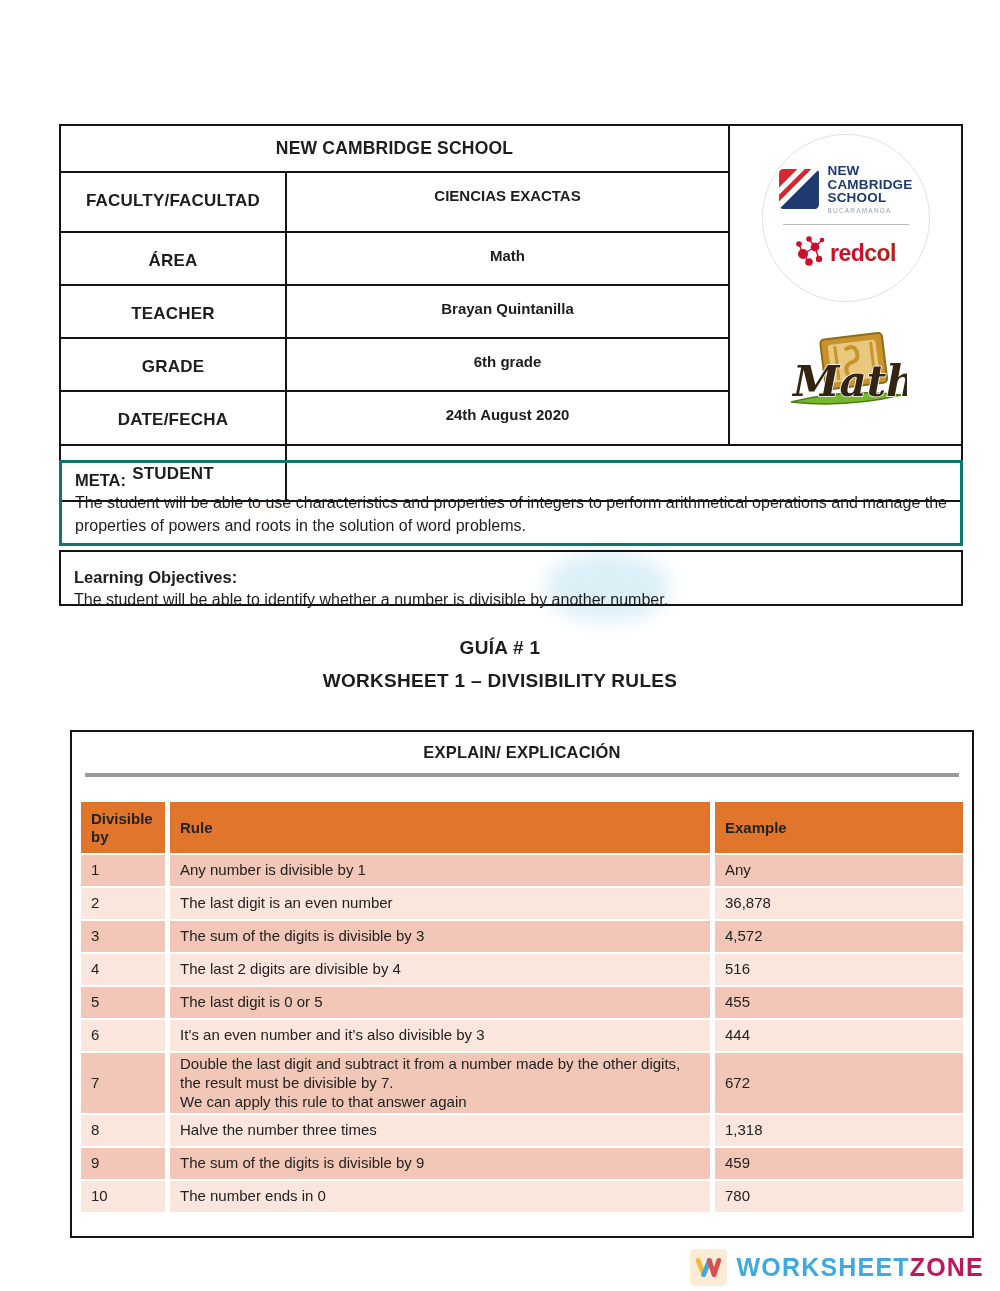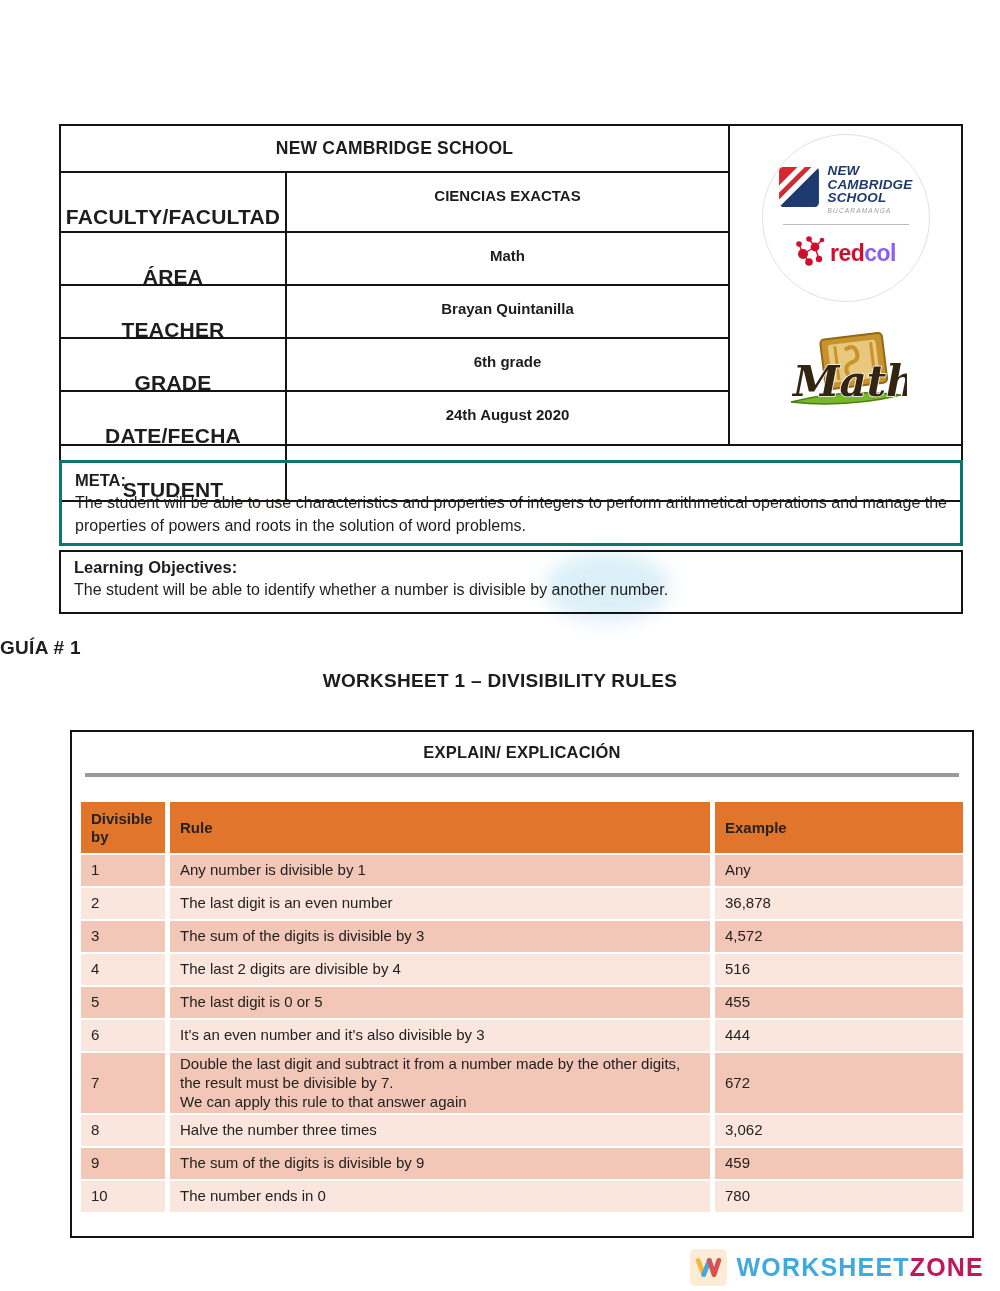--- a/index.html
+++ b/index.html
@@ -17,47 +17,47 @@
     border:2px solid #141414;display:grid;
     grid-template-columns:226px 443px 1fr;
     grid-template-rows:47px 60px 53px 53px 53px 54px 1fr;
     background:#fff;
     margin-top:42px;
   }
   .cell{box-sizing:border-box;display:flex;justify-content:center;}
   .br{border-right:2px solid #141414;}
   .bb{border-bottom:2px solid #141414;}
   .ht-title{align-items:center;font-weight:bold;font-size:17.5px;letter-spacing:.2px;}
-  .ht-label{align-items:flex-start;padding-top:32px;font-weight:bold;font-size:21px;letter-spacing:.2px;}
+  .ht-label{align-items:flex-start;padding-top:18px;font-weight:bold;font-size:17px;letter-spacing:.2px;}
   .ht-value{align-items:flex-start;padding-top:14px;font-weight:bold;font-size:15px;text-align:center;}
   .logo-cell{flex-direction:column;align-items:center;justify-content:flex-start;padding-top:8px;}
 
   .crest-circle{
     width:166px;height:166px;border-radius:50%;background:#fff;border:1px solid #e2e2e2;
     display:flex;flex-direction:column;align-items:center;justify-content:center;
   }
-  .ncs-row{display:flex;align-items:center;gap:7px;font-style:italic;}
+  .ncs-row{display:flex;align-items:flex-end;gap:7px;}
   .ncs-text{display:flex;flex-direction:column;line-height:1;}
   .ncs-text .l{color:#1E3A6E;font-weight:bold;font-size:13.5px;letter-spacing:.2px;}
   .ncs-text .city{color:#9aa0a6;font-size:6.5px;letter-spacing:1.2px;margin-top:3px;}
   .crest-divider{width:126px;height:1px;background:#b9bcbf;margin:10px 0 9px 0;}
   .redcol-row{display:flex;align-items:center;gap:5px;}
   .redcol-text{font-size:23px;font-weight:bold;letter-spacing:-.5px;line-height:1;}
   .redcol-text .r{color:#CE0E2D;}
-  .redcol-text .c{color:#8b5cf6;}
+  .redcol-text .c{color:#b91c1c;}
   .math-logo{margin-top:26px;}
 
   
   .meta-box{left:59px;top:460px;width:904px;height:86px;box-sizing:border-box;border:3px solid #0f766e;padding:8px 13px;background:transparent;}
-  .obj-box{left:59px;top:550px;width:904px;height:64px;box-sizing:border-box;border:2px solid #141414;padding:6px 13px;}
+  .obj-box{left:59px;top:550px;width:904px;height:56px;box-sizing:border-box;border:2px solid #141414;padding:16px 13px;}
   .box-heading{font-weight:bold;font-size:16.5px;margin:0 0 2px 0;}
   .box-body{font-size:16px;line-height:1.42;text-align:justify;margin:0;}
 
   
-  .guia-title{left:0;top:637px;width:1000px;font-size:19px;font-weight:bold;letter-spacing:.3px;}
+  .guia-title{left:0;top:637px;width:1000px;text-align:center;font-size:19px;font-weight:bold;letter-spacing:.3px;}
   .ws-title{left:0;top:670px;width:1000px;text-align:center;font-size:19px;font-weight:bold;letter-spacing:.3px;}
 
   
   .explain-box{left:70px;top:730px;width:904px;height:508px;box-sizing:border-box;border:2px solid #141414;background:#fff;}
   .explain-title{text-align:center;font-weight:bold;font-size:16.5px;margin-top:11px;letter-spacing:.2px;}
   .explain-hr{height:4px;background:#9a9a9a;margin:11px 13px 0 13px;}
   table.rules{border-collapse:separate;border-spacing:5px 2px;table-layout:fixed;width:892px;margin:23px auto 0 auto;}
   table.rules th{
     background:#E2752C;color:#222;font-weight:bold;font-size:15px;text-align:left;
     height:47px;padding:2px 10px;vertical-align:middle;line-height:1.15;
@@ -241,21 +241,21 @@
           </tr>
         <tr>
             <td>7</td>
             <td class="rule-cell">Double the last digit and subtract it from a number made by the other digits, the result must be divisible by 7.
 We can apply this rule to that answer again</td>
             <td>672</td>
           </tr>
         <tr>
             <td>8</td>
             <td class="rule-cell">Halve the number three times</td>
-            <td>3,062</td>
+            <td>1,318</td>
           </tr>
         <tr>
             <td>9</td>
             <td class="rule-cell">The sum of the digits is divisible by 9</td>
             <td>459</td>
           </tr>
         <tr>
             <td>10</td>
             <td class="rule-cell">The number ends in 0</td>
             <td>780</td>

